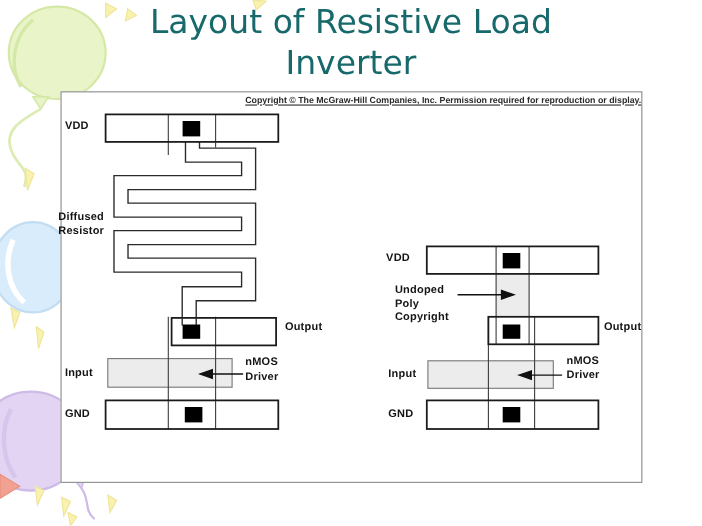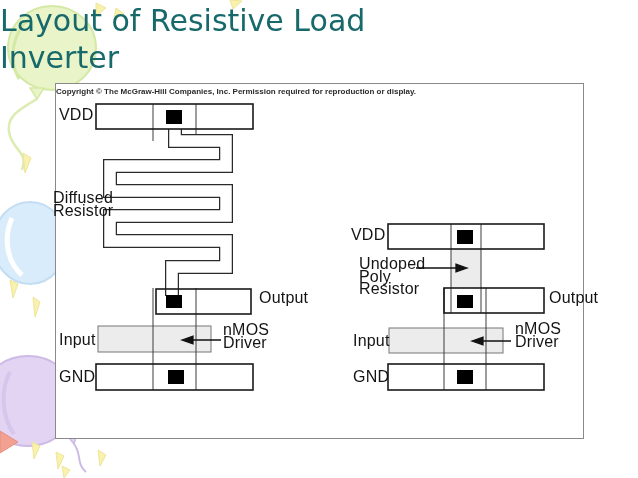--- a/index.html
+++ b/index.html
@@ -1,27 +1,27 @@
 <!DOCTYPE html>
 <html><head>
 <meta charset="utf-8">
 <style>
   html,body{margin:0;padding:0;background:#fff;}
   .slide{position:relative;width:638px;height:478px;background:#fff;overflow:hidden;
          font-family:"Liberation Sans","DejaVu Sans",sans-serif;}
   .deco{position:absolute;left:0;top:0;z-index:0;}
-  .title{position:absolute;left:0;top:2px;width:100%;text-align:left;z-index:2;
+  .title{position:absolute;left:0;top:2px;width:100%;text-align:center;z-index:2;
          color:#17696b;font-family:"DejaVu Sans",sans-serif;font-size:30px;
          line-height:37px;white-space:pre-line;}
   .figure{position:absolute;left:55px;top:83px;width:527px;height:354px;
           background:#fff;border:1px solid #8a8a8a;z-index:1;}
-  .copyright{position:absolute;left:0;top:3px;width:100%;text-align:left;
-             font-size:8px;font-weight:bold;color:#2b2b2b;letter-spacing:0;}
+  .copyright{position:absolute;left:0;top:3px;width:100%;text-align:right;
+             font-size:8px;font-weight:bold;color:#2b2b2b;letter-spacing:0;text-decoration:underline;}
   .dsvg{position:absolute;left:0;top:0;}
-  .lbl{position:absolute;font-size:16px;font-weight:400;color:#141414;
+  .lbl{position:absolute;font-size:10px;font-weight:700;color:#141414;
        line-height:12.5px;white-space:pre-line;letter-spacing:.2px;}
   .footer{position:absolute;left:0;top:439px;width:100%;height:20px;z-index:2;
           color:#26689a;font-family:"DejaVu Sans",sans-serif;font-size:13.5px;}
   .f-date{position:absolute;left:33px;top:0;}
   .f-course{position:absolute;left:0;top:1px;width:100%;text-align:center;}
   .f-page{position:absolute;right:37px;top:0;}
 </style>
 </head>
 <body>
 
@@ -139,21 +139,21 @@
 Resistor</div>
     <div class="lbl" style="left:203px;top:208px">Output</div>
     <div class="lbl" style="left:3px;top:250px">Input</div>
     <div class="lbl" style="left:167px;top:240px">nMOS
 Driver</div>
     <div class="lbl" style="left:3px;top:287px">GND</div>
 
     <div class="lbl" style="left:295px;top:145px">VDD</div>
     <div class="lbl" style="left:303px;top:174px">Undoped
 Poly
-Resistor</div>
+Copyright</div>
     <div class="lbl" style="left:493px;top:208px">Output</div>
     <div class="lbl" style="left:297px;top:251px">Input</div>
     <div class="lbl" style="left:459px;top:239px">nMOS
 Driver</div>
     <div class="lbl" style="left:297px;top:287px">GND</div>
   </div>
 
 
 </div>
 

